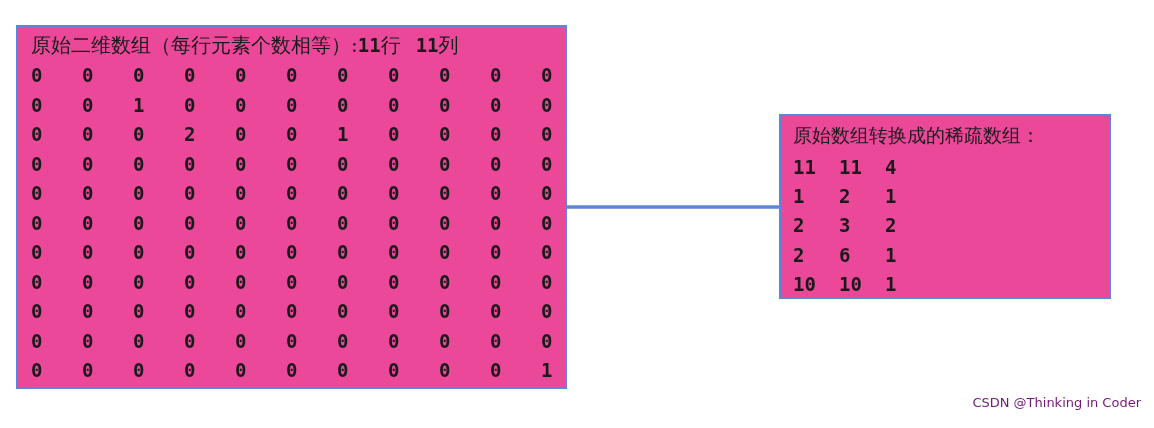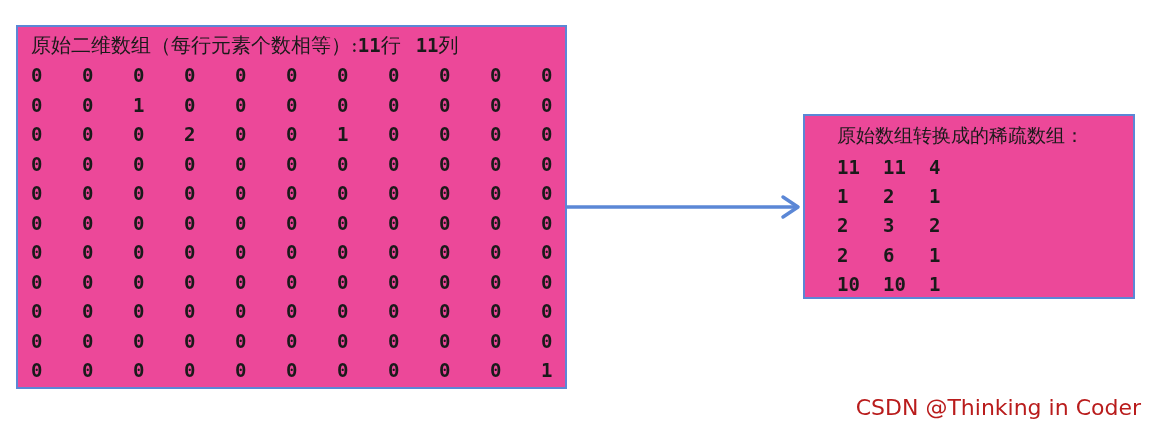--- a/index.html
+++ b/index.html
@@ -12,21 +12,21 @@
     color:#1a1a1a;
   }
   .box {
     position:absolute;
     border:2px solid #5b87d6;
     background:#ec4899;
     box-sizing:border-box;
     overflow:hidden;
   }
   #left-box  { left:16px;  top:25px;  width:551px; height:364px; }
-  #right-box { left:803px; top:114px; width:332px; height:185px;padding-left:20px; }
+  #right-box { left:779px; top:114px; width:332px; height:185px; }
 
   .cn { font-family:"DejaVu Serif","Liberation Serif",serif; }
 
   #left-box .title {
     padding:3px 0 0 13px;
     font-size:20px;
     line-height:31px;
     white-space:nowrap;
   }
   .dim-num {
@@ -68,22 +68,22 @@
     stroke:#5b87d6;
     stroke-width:3.5;
     fill:none;
     stroke-linecap:round;
     stroke-linejoin:round;
   }
 
   #watermark {
     position:absolute;
     right:13px; top:395px;
-    font-size:22px;
-    color:#b91c1c;
+    font-size:13px;
+    color:#701a75;
     font-family:"DejaVu Sans","Liberation Sans",sans-serif;
     white-space:nowrap;
   }
 </style>
 </head>
 <body>
 
 <div id="left-box" class="box">
   <div class="title">
     <span class="cn">原始二维数组（每行元素个数相等）:</span><span class="dim-num">11</span><span class="cn">行</span><span class="dim-gap"></span><span class="dim-num">11</span><span class="cn">列</span>

